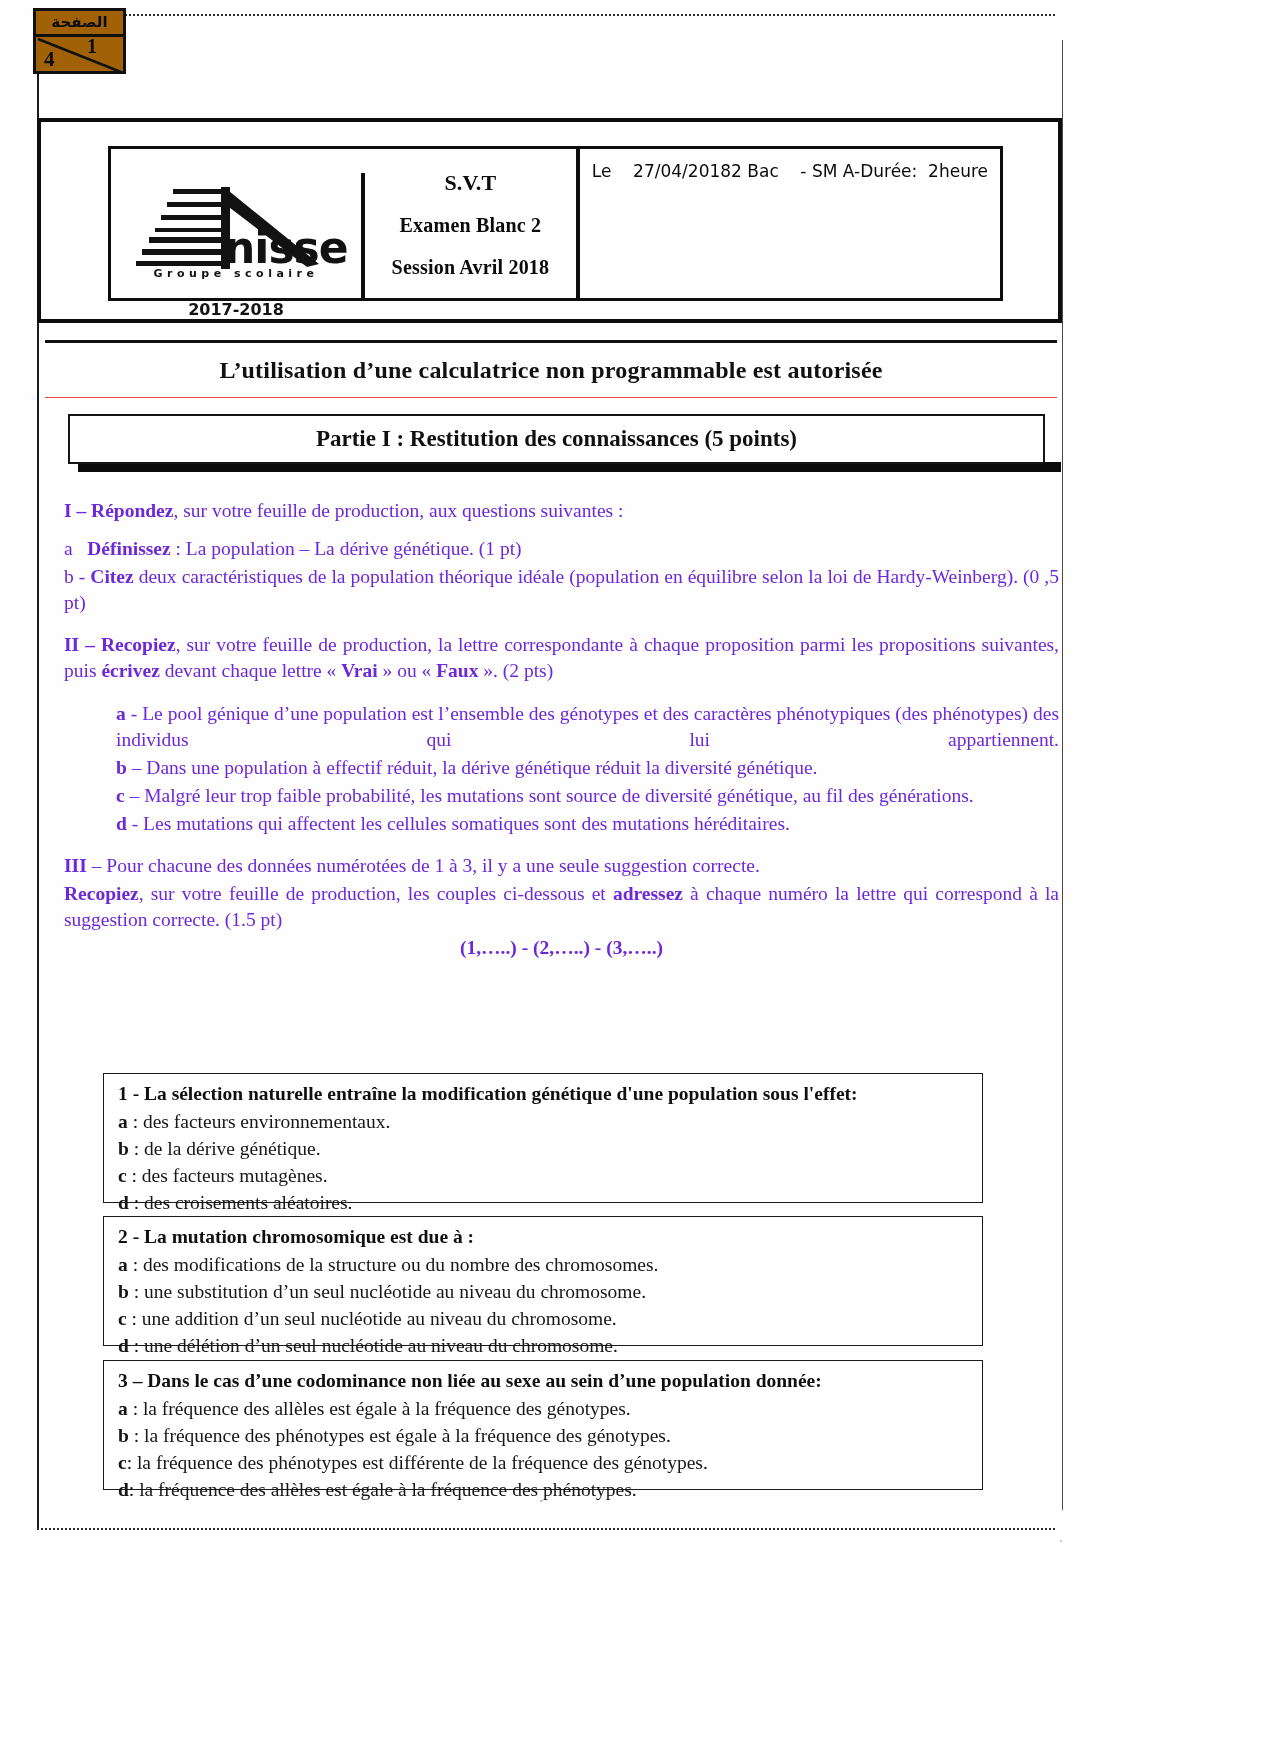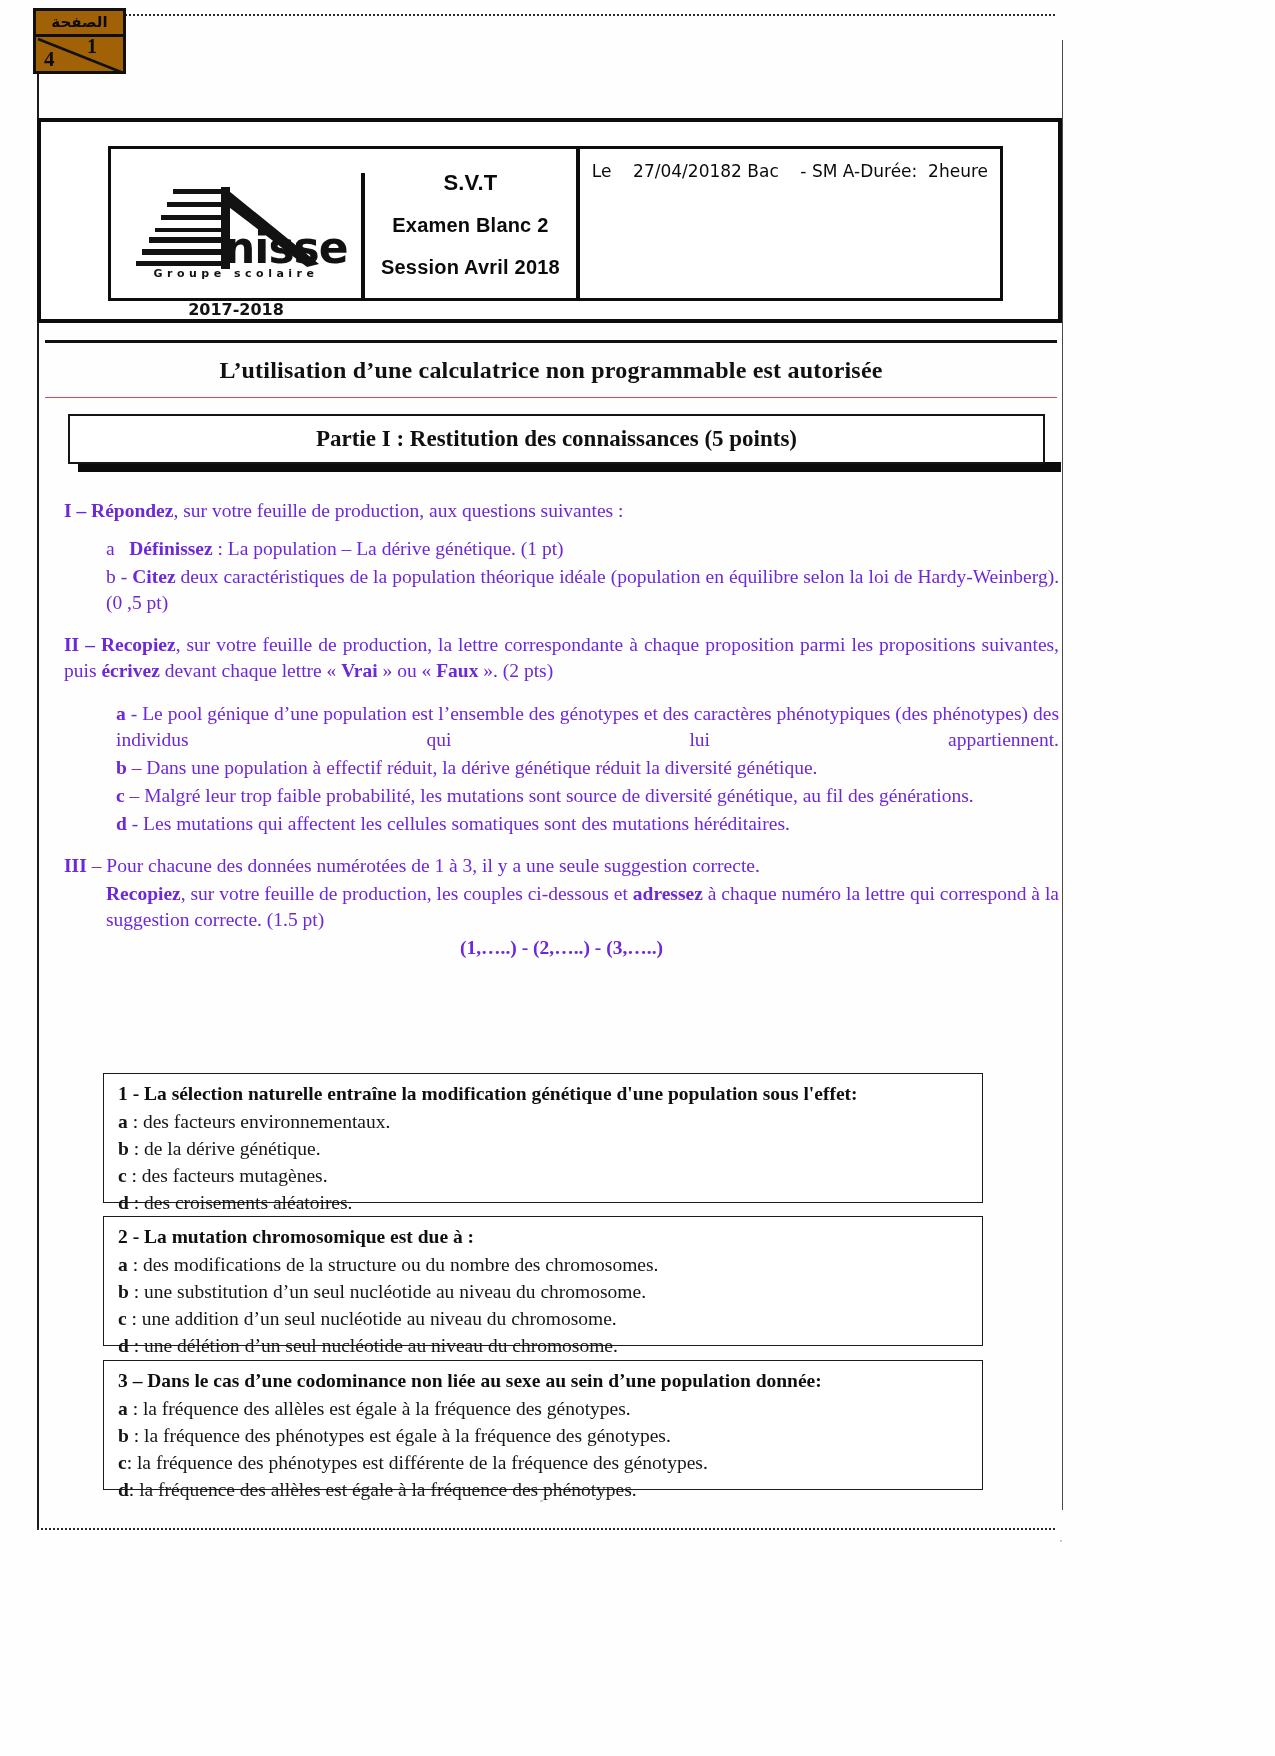--- a/index.html
+++ b/index.html
@@ -129,21 +129,21 @@
     padding: 12px 0 10px;
   }
   .hcell.right {
     flex: 1;
     display: flex;
     flex-direction: row;
     justify-content: space-between;
     padding: 12px 12px 10px 12px;
   }
   .center-line {
-    font-family: Liberation Sans, sans-serif;
+    font-family: Liberation Serif, serif;
     font-weight: 700;
     font-size: 20px;
     letter-spacing: .2px;
     color: #0b0b0b;
   }
   .center-line.big {
     font-size: 22px;
   }
   .right-line {
     font-family: "DejaVu Sans", sans-serif;
@@ -233,21 +233,21 @@
   }
   .para {
     font-family: "Liberation Serif", serif;
     font-size: 19.5px;
     line-height: 26px;
     color: #6d28d9;
     text-align: justify;
     margin: 0 0 2px 0;
   }
   .b { font-weight: 700; }
-  .indent-1 { margin-left: 42px; }
+  .indent-1 { }
   .indent-2 { margin-left: 52px; }
   .gap-sm { margin-top: 12px; }
   .gap-md { margin-top: 16px; }
   .center { text-align: center; }
   .spread { text-align: justify; text-align-last: justify; margin-top: 17px; }
 
   
   .mcq {
     position: absolute;
     border: 1.5px solid #1b1b1b;

